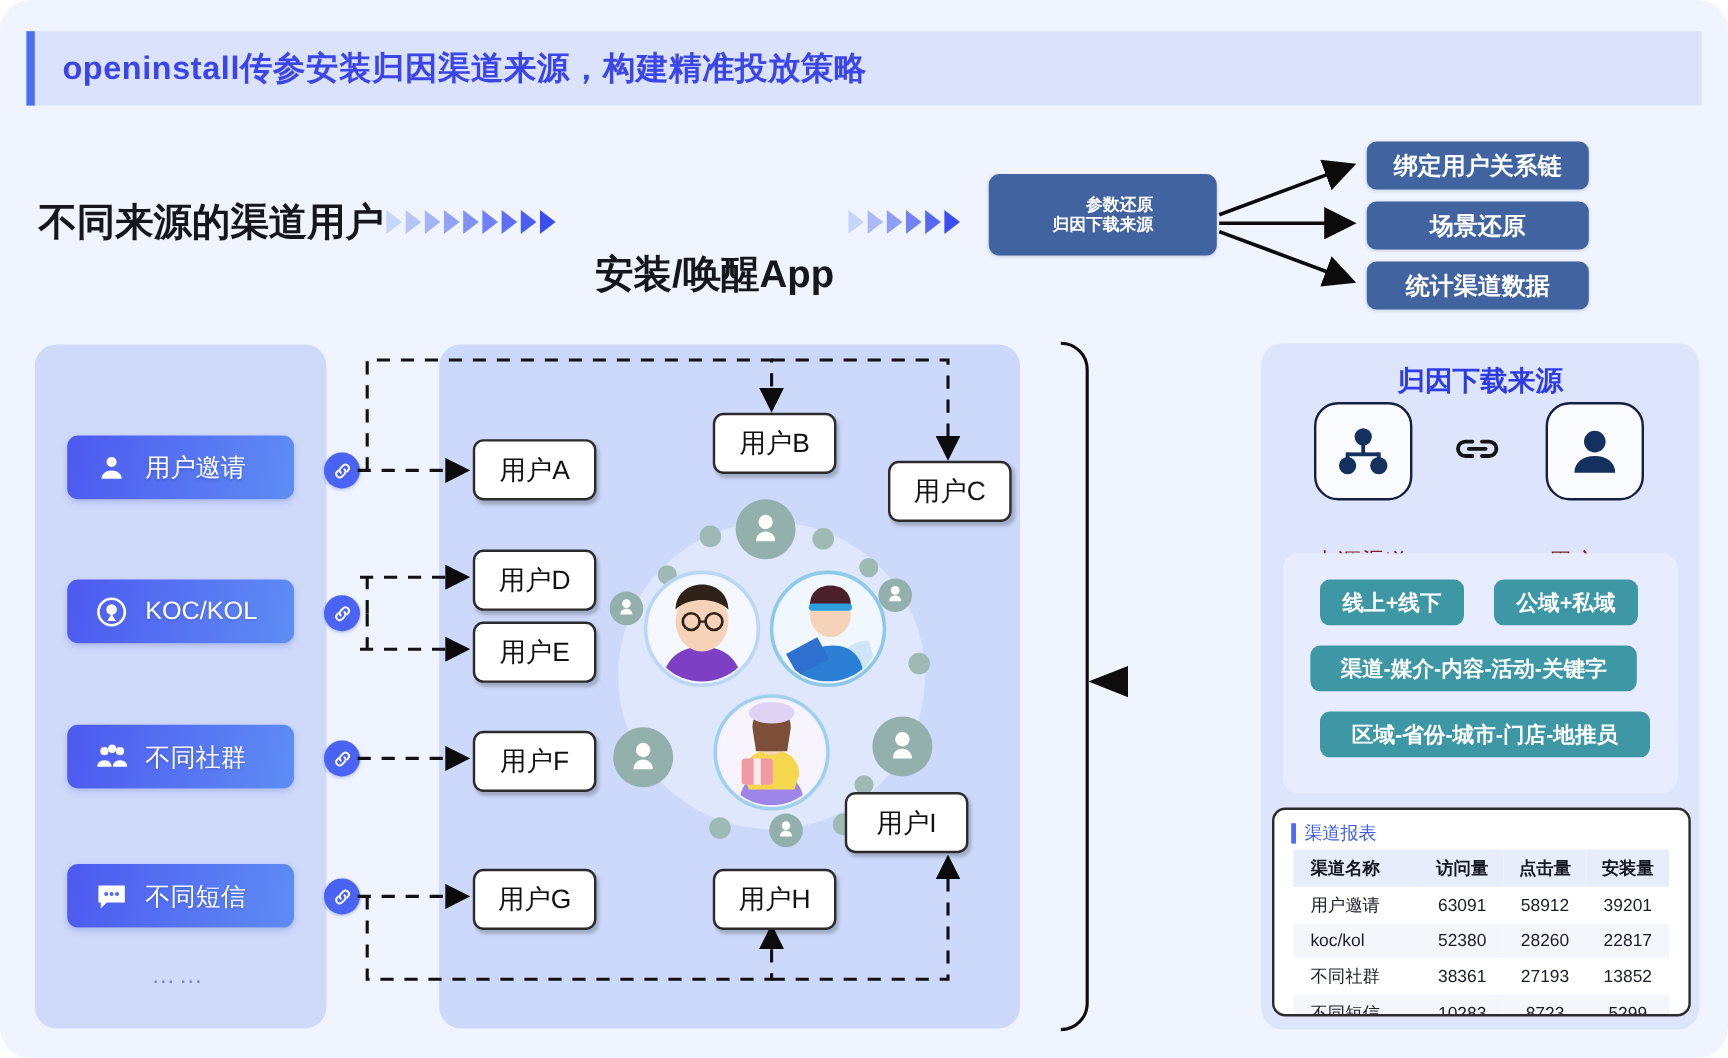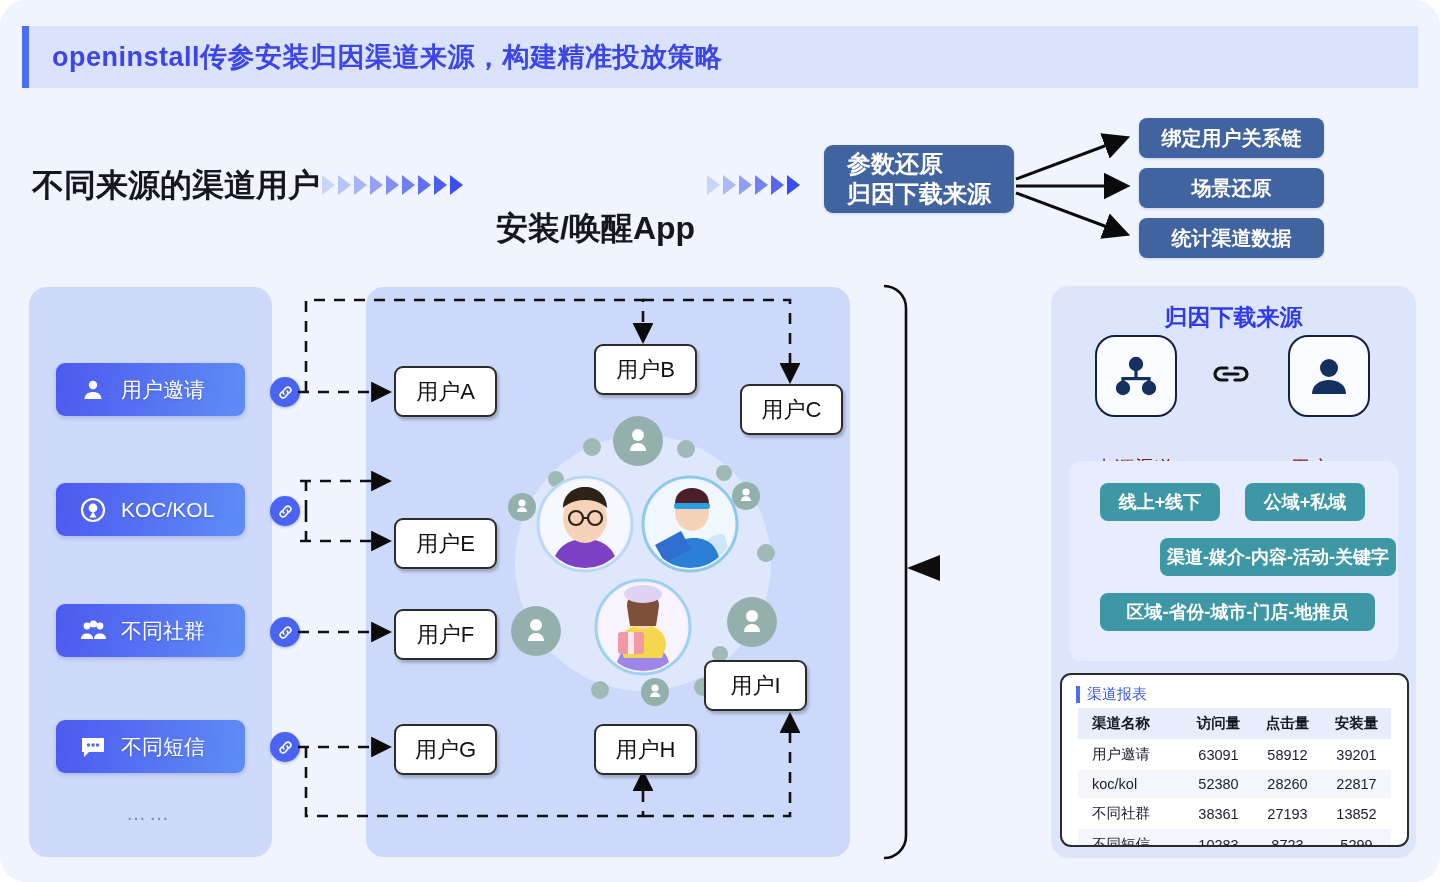--- a/index.html
+++ b/index.html
@@ -35,22 +35,22 @@
     white-space:nowrap;
   }
   .tri-row{position:absolute;display:flex;align-items:center;gap:3px;}
   .tri{
     width:0;height:0;border-top:10px solid transparent;
     border-bottom:10px solid transparent;border-left:13px solid #c9d5fb;
   }
 
   .blue-box{
     position:absolute;background:#41639f;color:#fff;border-radius:9px;
-    display:flex;align-items:center;justify-content:center;text-align:left;
-    font-size:24px;font-weight:bold;line-height:1.25;white-space:pre-line;
+    display:flex;align-items:center;justify-content:center;text-align:right;
+    font-size:14px;font-weight:bold;line-height:1.25;white-space:pre-line;
     box-shadow:0 1px 3px rgba(30,50,100,.18);
   }
   .out-box{
     position:absolute;background:#41639f;color:#fff;border-radius:8px;
     display:flex;align-items:center;justify-content:center;
     font-size:20px;font-weight:bold;white-space:nowrap;
     box-shadow:0 1px 3px rgba(30,50,100,.18);
   }
 
   
@@ -385,20 +385,21 @@
       <g stroke="#fff" stroke-width="1.9" fill="none" stroke-linecap="round">
         <path d="M8.2 11.8 a3.4 3.4 0 0 1 0-4.8 l2.4-2.4 a3.4 3.4 0 0 1 4.8 4.8 l-1.2 1.2"></path>
         <path d="M11.8 8.2 a3.4 3.4 0 0 1 0 4.8 l-2.4 2.4 a3.4 3.4 0 0 1-4.8-4.8 l1.2-1.2"></path>
       </g>
     </svg>
   </div>
 
   <div class="ubox" style="left:394px;top:366px;width:99px;height:47px;z-index:3">用户A</div>
   <div class="ubox" style="left:594px;top:344px;width:99px;height:47px;z-index:3">用户B</div>
   <div class="ubox" style="left:740px;top:384px;width:99px;height:47px;z-index:3">用户C</div>
+  <div class="ubox" style="left:394px;top:458px;width:99px;height:47px;z-index:3">用户D</div>
   <div class="ubox" style="left:394px;top:518px;width:99px;height:47px;z-index:3">用户E</div>
   <div class="ubox" style="left:394px;top:609px;width:99px;height:47px;z-index:3">用户F</div>
   <div class="ubox" style="left:394px;top:724px;width:99px;height:47px;z-index:3">用户G</div>
   <div class="ubox" style="left:594px;top:724px;width:99px;height:47px;z-index:3">用户H</div>
   <div class="ubox" style="left:704px;top:660px;width:99px;height:47px;z-index:3">用户I</div>
 
   <svg class="lines">
     <path d="M884,286 a22,22 0 0 1 22,22 L906,836 a22,22 0 0 1 -22,22" fill="none" stroke="#0d0d0d" stroke-width="2.6"></path>
     <path d="M945,568 L978,555 L978,581 z" fill="#0d0d0d" transform="translate(-38,0)"></path>
   </svg>
@@ -434,21 +435,21 @@
     <svg width="44" height="44" viewBox="0 0 44 44" fill="#14305e">
       <circle cx="22" cy="14" r="9"></circle>
       <path d="M5 40c0-9 7.6-14 17-14s17 5 17 14z"></path>
     </svg>
   </div>
   <div class="icon-cap" style="left:1255px;top:421px;text-align:center;">用户</div>
 
   <div id="tag-card"></div>
   <div class="tag" style="left:1100px;top:483px;width:120px;height:38px;">线上+线下</div>
   <div class="tag" style="left:1245px;top:483px;width:120px;height:38px;">公域+私域</div>
-  <div class="tag" style="left:1160px;top:538px;width:236px;height:38px;">渠道-媒介-内容-活动-关键字</div>
+  <div class="tag" style="left:1092px;top:538px;width:272px;height:38px;">渠道-媒介-内容-活动-关键字</div>
   <div class="tag" style="left:1100px;top:593px;width:275px;height:38px;">区域-省份-城市-门店-地推员</div>
 
   <div id="report">
     <div class="rtitle">
       <div class="bar"></div>
       <span>渠道报表</span>
     </div>
     <table>
       <thead>
         <tr>

